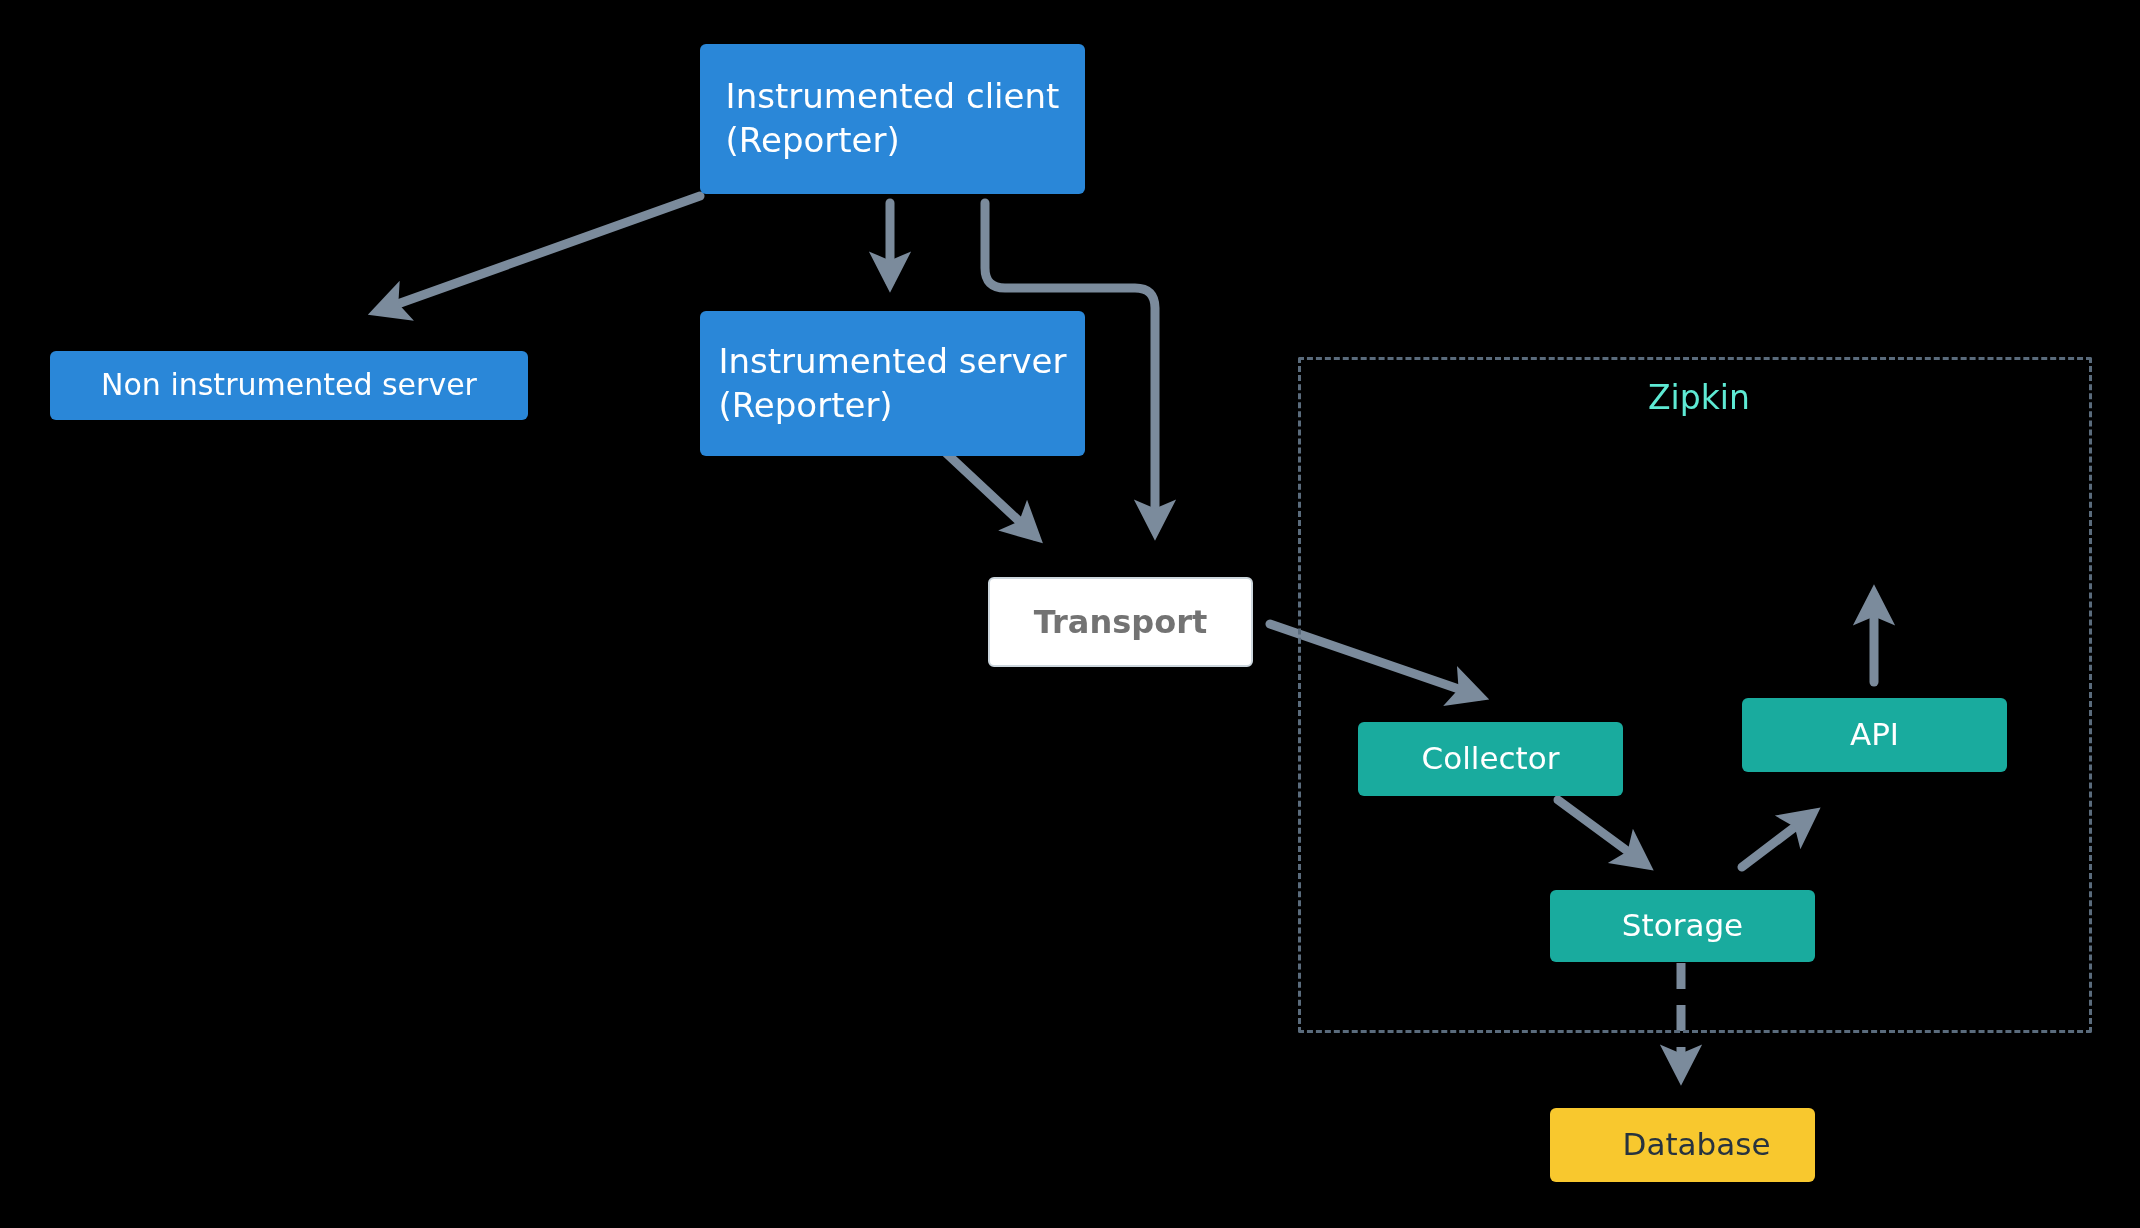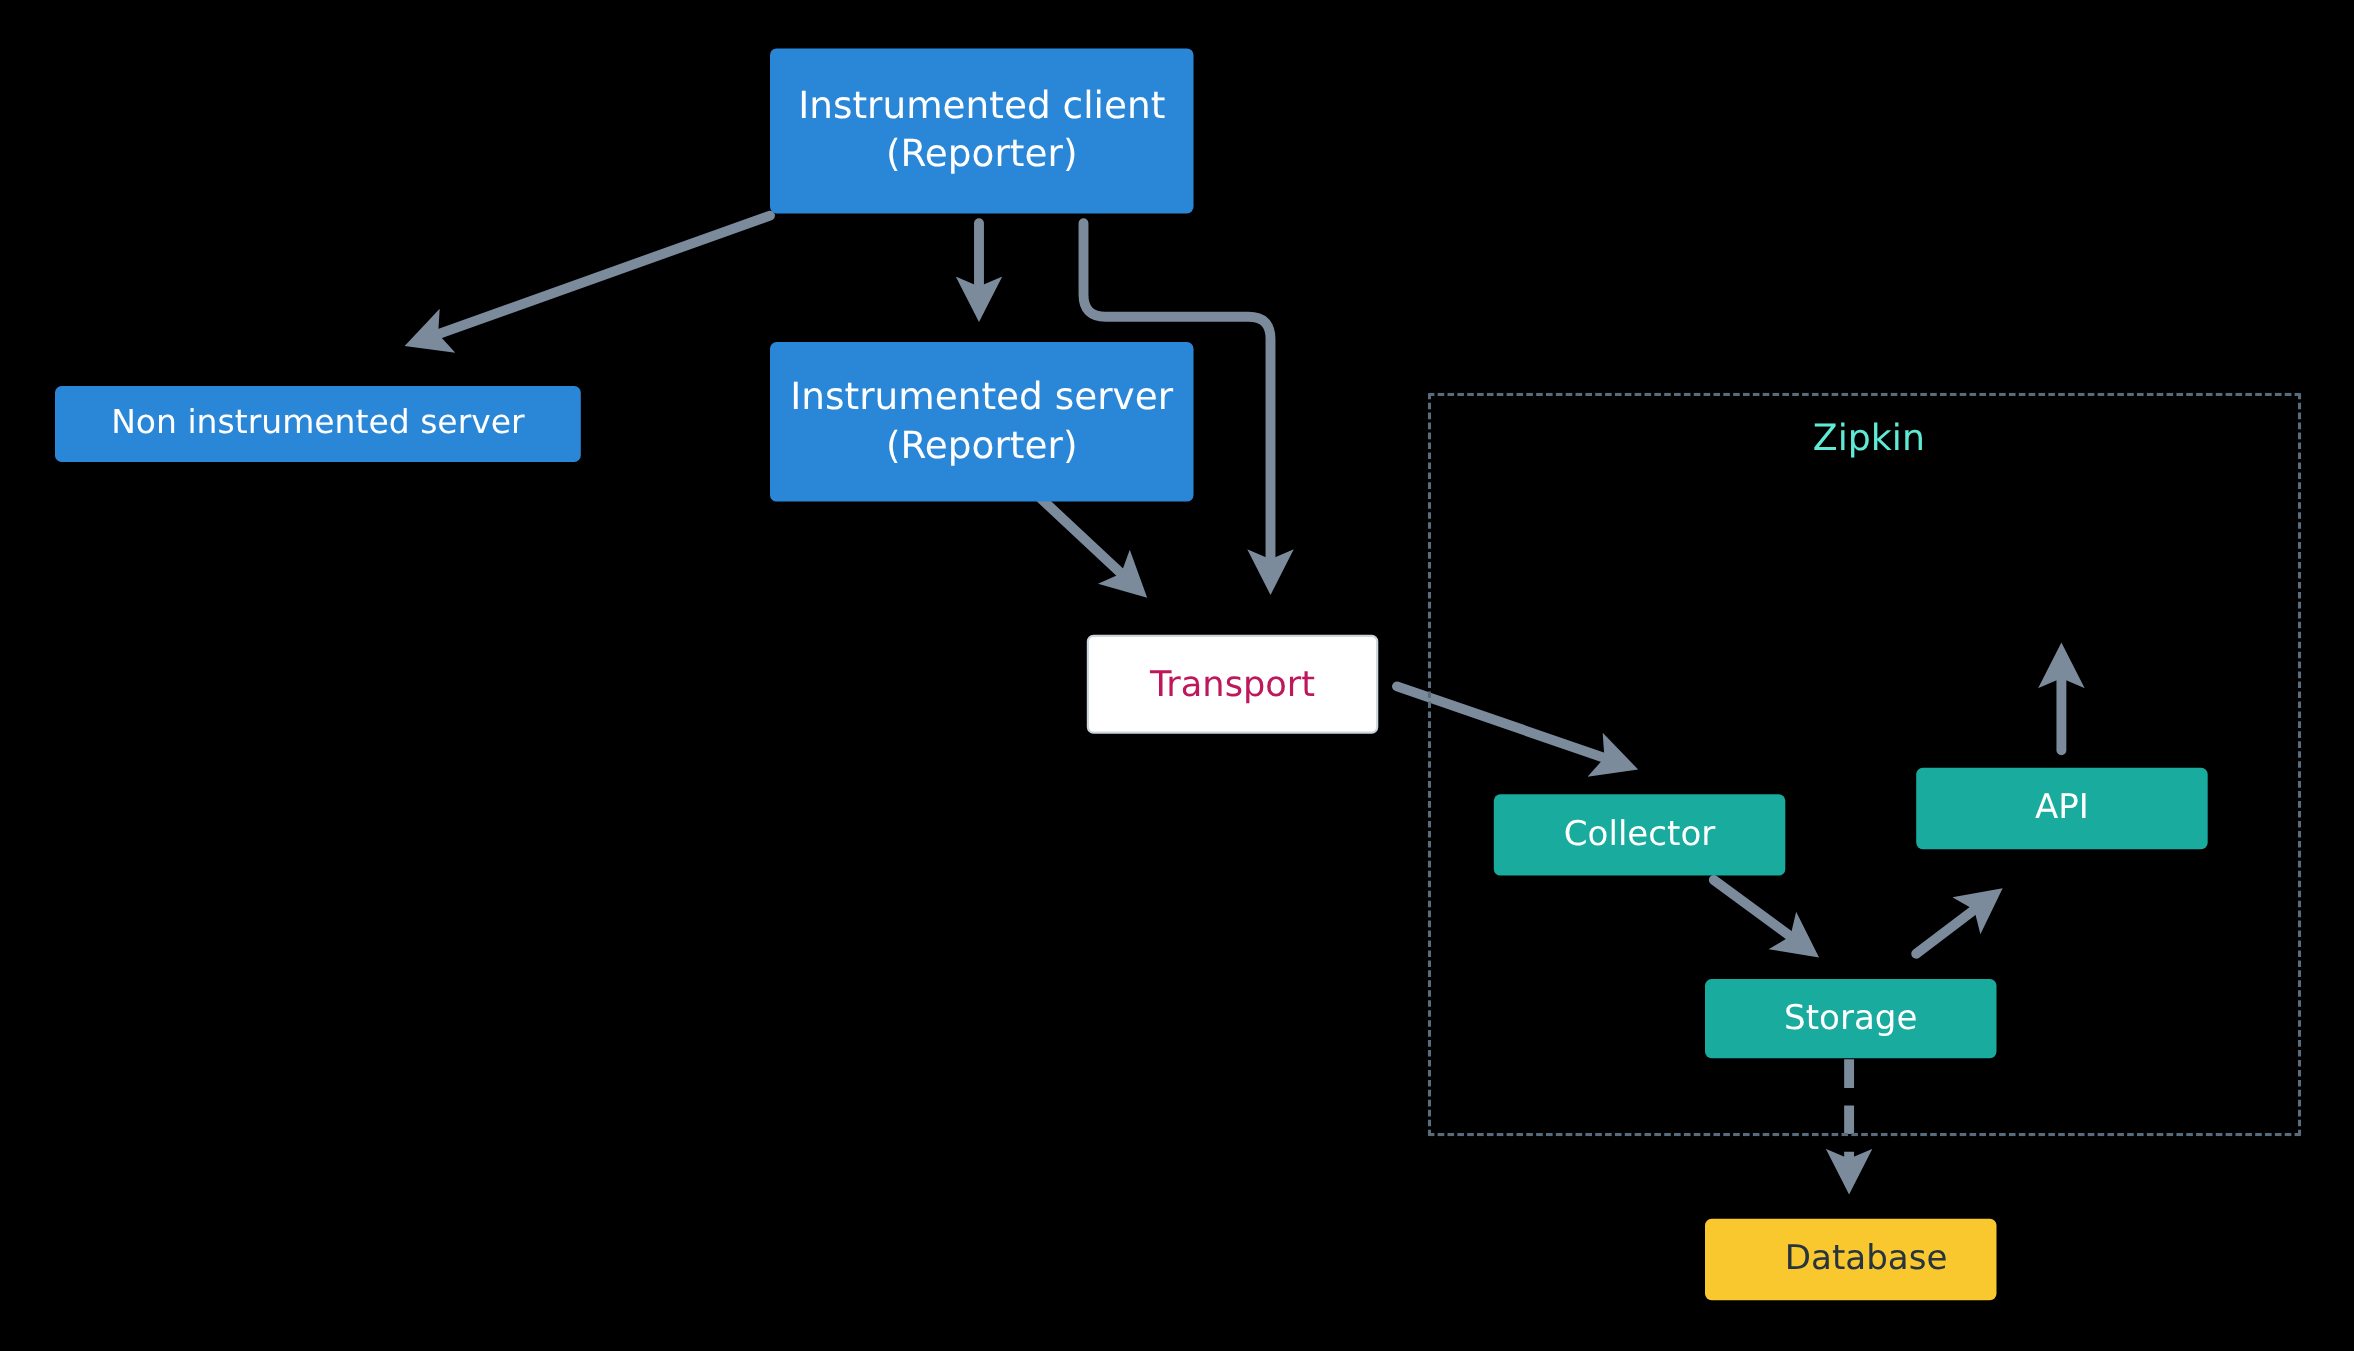--- a/index.html
+++ b/index.html
@@ -24,42 +24,42 @@
     width: 2140px;
     height: 1228px;
     pointer-events: none;
   }
   .node {
     position: absolute;
     box-sizing: border-box;
     display: flex;
     align-items: center;
     justify-content: center;
-    text-align: center;
     border-radius: 6px;
     line-height: 1.28;
     white-space: pre;
   }
   .node-blue {
     background: #2a87d8;
     color: #ffffff;
   }
   .node-teal {
     background: #19ab9e;
     color: #ffffff;
   }
   .node-yellow {
     background: #f8c82e;
     color: #27333f;
     padding-left: 28px;
   }
   .node-white {
     background: #ffffff;
-    color: #be185d;
+    color: #737373;
     border: 2px solid #ccd6dd;
+    font-weight: bold;
   }
   .zipkin-group {
     position: absolute;
     box-sizing: border-box;
     border: 3px dashed #5a6b7c;
     border-radius: 2px;
   }
   .zipkin-label {
     position: absolute;
     color: #5eead4;

